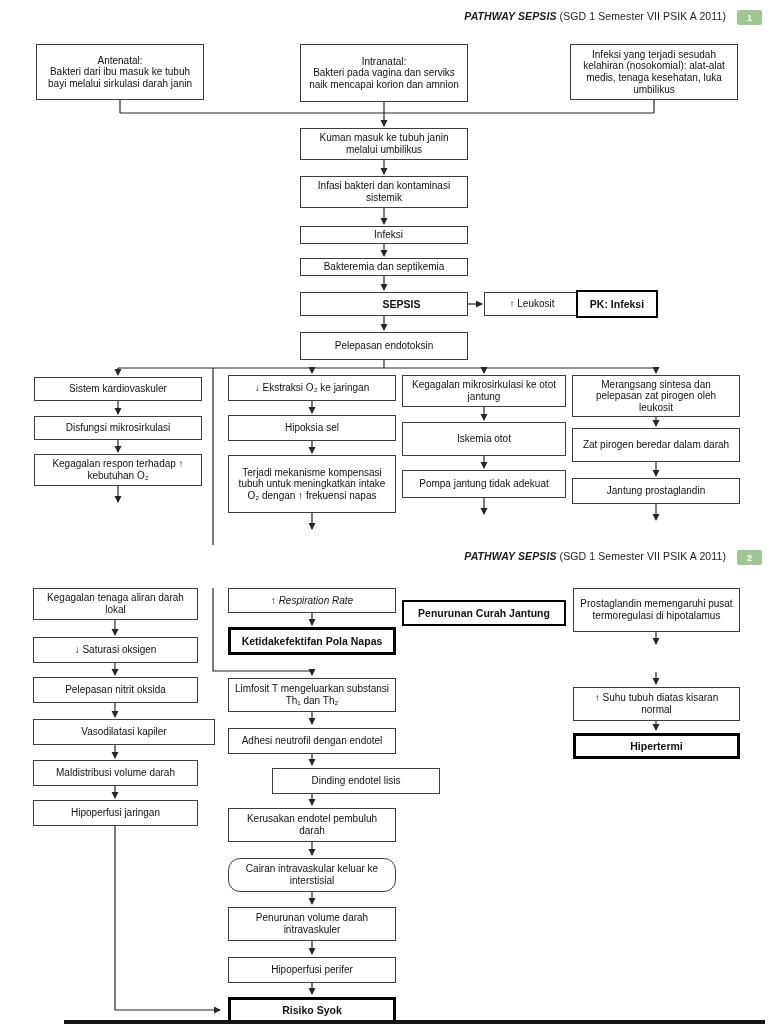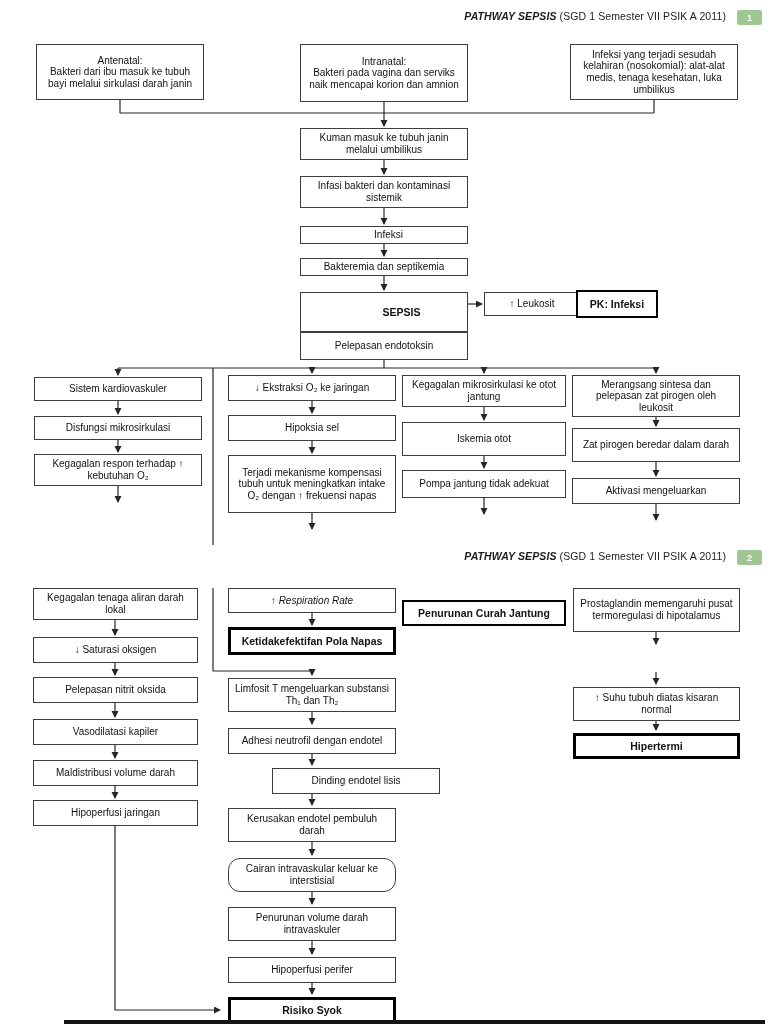--- a/index.html
+++ b/index.html
@@ -108,50 +108,50 @@
 Bakteri dari ibu masuk ke tubuh bayi melalui sirkulasi darah janin</div>
   <div class="box" style="left:300px;top:44px;width:168px;height:58px;">Intranatal:
 Bakteri pada vagina dan serviks naik mencapai korion dan amnion</div>
   <div class="box" style="left:570px;top:44px;width:168px;height:56px;">Infeksi yang terjadi sesudah kelahiran (nosokomial): alat-alat medis, tenaga kesehatan, luka umbilikus</div>
 
   <div class="box" style="left:300px;top:128px;width:168px;height:32px;">Kuman masuk ke tubuh janin melalui umbilikus</div>
   <div class="box" style="left:300px;top:176px;width:168px;height:32px;">Infasi bakteri dan kontaminasi sistemik</div>
   <div class="box" style="left:300px;top:226px;width:168px;height:18px;padding-left:14px;">Infeksi</div>
   <div class="box" style="left:300px;top:258px;width:168px;height:18px;">Bakteremia dan septikemia</div>
 
-  <div class="box b" style="left:300px;top:292px;width:168px;height:40px;padding-left:40px;">SEPSIS</div>
+  <div class="box b" style="left:300px;top:292px;width:168px;height:24px;padding-left:40px;">SEPSIS</div>
   <div class="box" style="left:484px;top:292px;width:96px;height:24px;text-align:center;">↑ Leukosit</div>
   <div class="box b med" style="left:576px;top:290px;width:82px;height:28px;">PK: Infeksi</div>
   <div class="box" style="left:300px;top:332px;width:168px;height:28px;">Pelepasan endotoksin</div>
 
   <div class="box" style="left:34px;top:377px;width:168px;height:24px;">Sistem kardiovaskuler</div>
   <div class="box" style="left:34px;top:416px;width:168px;height:24px;">Disfungsi mikrosirkulasi</div>
   <div class="box" style="left:34px;top:454px;width:168px;height:32px;">Kegagalan respon terhadap ↑ kebutuhan O₂</div>
 
   <div class="box" style="left:228px;top:375px;width:168px;height:26px;">↓ Ekstraksi O₂ ke jaringan</div>
   <div class="box" style="left:228px;top:415px;width:168px;height:26px;">Hipoksia sel</div>
   <div class="box" style="left:228px;top:455px;width:168px;height:58px;">Terjadi mekanisme kompensasi tubuh untuk meningkatkan intake O₂ dengan ↑ frekuensi napas</div>
 
   <div class="box" style="left:402px;top:375px;width:164px;height:32px;">Kegagalan mikrosirkulasi ke otot jantung</div>
   <div class="box" style="left:402px;top:422px;width:164px;height:34px;">Iskemia otot</div>
   <div class="box" style="left:402px;top:470px;width:164px;height:28px;">Pompa jantung tidak adekuat</div>
 
   <div class="box" style="left:572px;top:375px;width:168px;height:42px;">Merangsang sintesa dan pelepasan zat pirogen oleh leukosit</div>
   <div class="box" style="left:572px;top:428px;width:168px;height:34px;">Zat pirogen beredar dalam darah</div>
-  <div class="box" style="left:572px;top:478px;width:168px;height:26px;">Aktivasi mengeluarkan</div>
+  <div class="box" style="left:572px;top:478px;width:168px;height:26px;">Jantung prostaglandin</div>
 
   <div class="hdr" style="top:550px;">
     <span class="ttl">PATHWAY SEPSIS</span><span> (SGD 1 Semester VII PSIK A 2011)</span>
   </div>
   <div class="badge" style="top:550px;background:#a0c694;">2</div>
 
   <div class="box" style="left:33px;top:588px;width:165px;height:32px;">Kegagalan tenaga aliran darah lokal</div>
   <div class="box" style="left:33px;top:637px;width:165px;height:26px;">↓ Saturasi oksigen</div>
   <div class="box" style="left:33px;top:677px;width:165px;height:26px;">Pelepasan nitrit oksida</div>
-  <div class="box" style="left:33px;top:719px;width:165px;height:26px;">Vasodilatasi kapiler</div>
+  <div class="box" style="left:33px;top:719px;width:182px;height:26px;">Vasodilatasi kapiler</div>
   <div class="box" style="left:33px;top:760px;width:165px;height:26px;">Maldistribusi volume darah</div>
   <div class="box" style="left:33px;top:800px;width:165px;height:26px;">Hipoperfusi jaringan</div>
 
   <div class="box it" style="left:228px;top:588px;width:168px;height:25px;">↑ Respiration Rate</div>
   <div class="box b thick" style="left:228px;top:627px;width:168px;height:28px;">Ketidakefektifan Pola Napas</div>
 
   <div class="box" style="left:228px;top:678px;width:168px;height:34px;">Limfosit T mengeluarkan substansi Th₁ dan Th₂</div>
   <div class="box" style="left:228px;top:728px;width:168px;height:26px;text-align:right;">Adhesi neutrofil dengan endotel</div>
   <div class="box" style="left:228px;top:768px;width:168px;height:26px;margin-left:44px;">Dinding endotel lisis</div>
   <div class="box" style="left:228px;top:808px;width:168px;height:34px;">Kerusakan endotel pembuluh darah</div>

